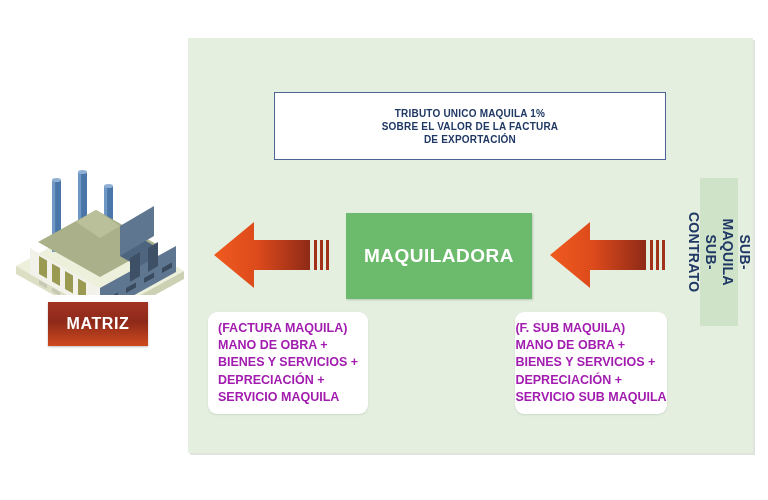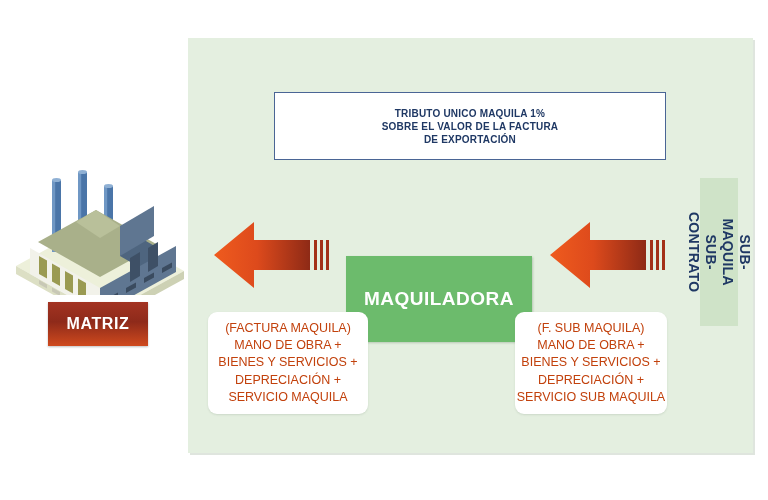--- a/index.html
+++ b/index.html
@@ -67,21 +67,20 @@
     position: absolute;
     left: 158px;
     top: 175px;
     width: 186px;
     height: 86px;
     background: #6cbb6c;
     display: flex;
     align-items: center;
     justify-content: center;
     box-shadow: 1px 1px 2px rgba(100,130,100,0.35);
-    margin-top: 43px;
   }
   #maquiladora-label {
     font-size: 19px;
     font-weight: bold;
     color: #ffffff;
     letter-spacing: 0.5px;
   }
 
   
   .arrow-group {
@@ -100,23 +99,22 @@
     border-radius: 9px;
     display: flex;
     align-items: center;
     justify-content: center;
     box-shadow: 0 1px 2px rgba(120,140,120,0.22);
   }
   #detail-box-left  { left: 20px;  top: 274px; width: 160px; height: 102px; }
   #detail-box-right { left: 327px; top: 274px; width: 152px; height: 102px; }
   .detail-text {
     font-size: 12.5px;
-    font-weight: normal;
-    color: #c2410c;
-    text-align: center;
+    font-weight: bold;
+    color: #a21caf;
     line-height: 1.38;
     white-space: pre-line;
   }
 
   
   #sub-maquila-box {
     position: absolute;
     left: 512px;
     top: 140px;
     width: 38px;

